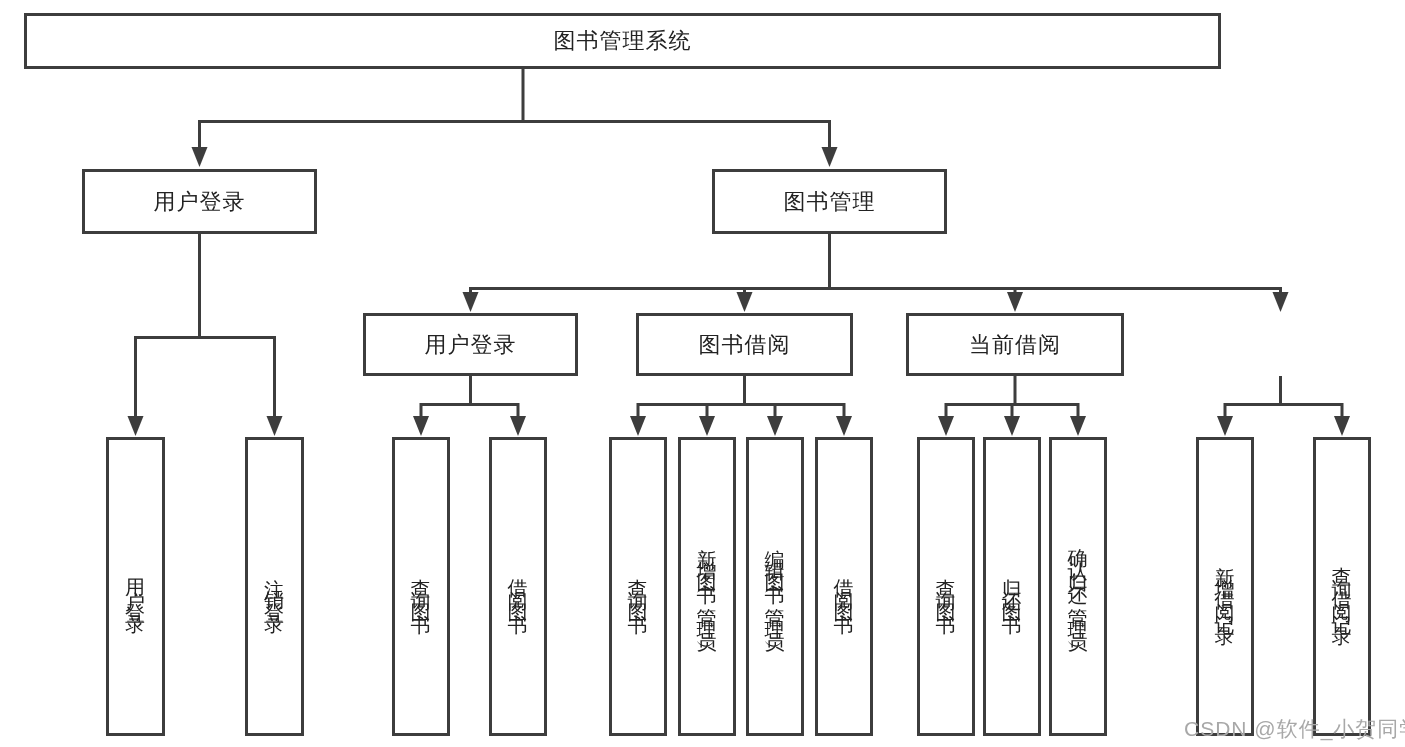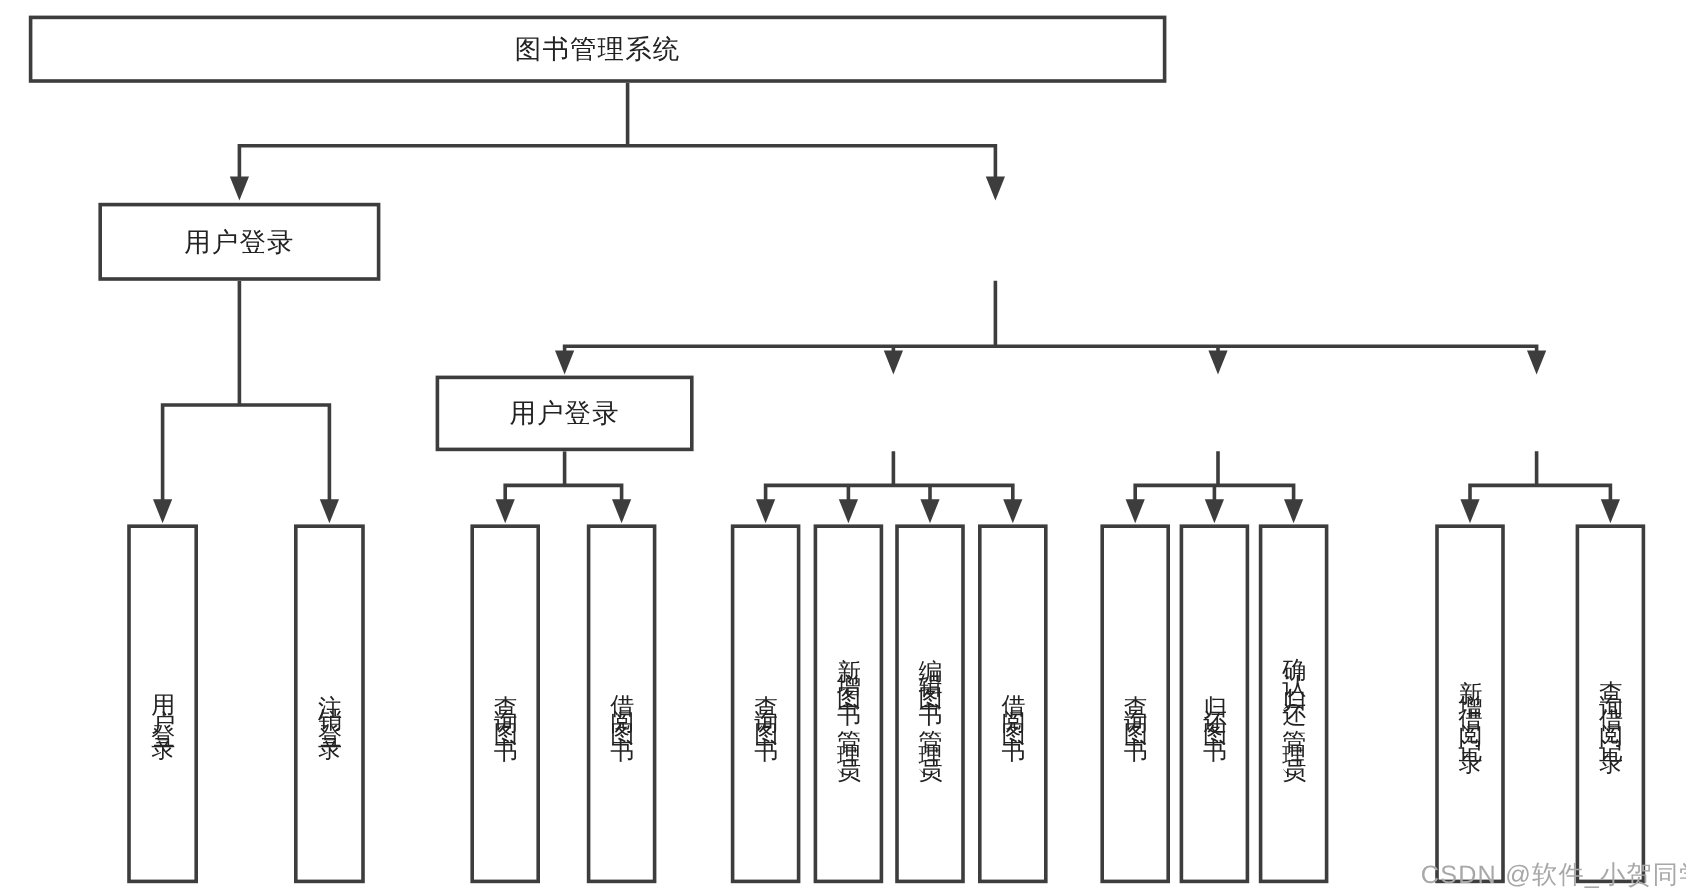--- a/index.html
+++ b/index.html
@@ -64,30 +64,39 @@
       <polygon points="938,416 954,416 946,436"></polygon>
       <polygon points="1004,416 1020,416 1012,436"></polygon>
       <polygon points="1070,416 1086,416 1078,436"></polygon>
 
       <path d="M1280.5 376 V404.5 M1225 418 V404.5 H1342 V418"></path>
       <polygon points="1217,416 1233,416 1225,436"></polygon>
       <polygon points="1334,416 1350,416 1342,436"></polygon>
     </g>
   </svg>
 
-  <div class="node node-h" style="left:24px;top:13px;width:948px;height:56px;">
+  <div class="node node-h" style="left:24px;top:13px;width:1197px;height:56px;">
     <span>图书管理系统</span>
   </div>
 
   <div class="node node-h" style="left:82px;top:169px;width:235px;height:65px;">
     <span>用户登录</span>
   </div>
+  <div class="node node-h" style="left:712px;top:169px;width:235px;height:65px;">
+    <span>图书管理</span>
+  </div>
 
   <div class="node node-h" style="left:363px;top:313px;width:215px;height:63px;">
     <span>用户登录</span>
+  </div>
+  <div class="node node-h" style="left:636px;top:313px;width:217px;height:63px;">
+    <span>图书借阅</span>
+  </div>
+  <div class="node node-h" style="left:906px;top:313px;width:218px;height:63px;">
+    <span>当前借阅</span>
   </div>
 
   <div class="node node-v" style="left:106px;top:437px;width:59px;height:299px;">
     <span>用户登录</span>
   </div>
   <div class="node node-v" style="left:245px;top:437px;width:59px;height:299px;">
     <span>注销登录</span>
   </div>
 
   <div class="node node-v" style="left:392px;top:437px;width:58px;height:299px;">

